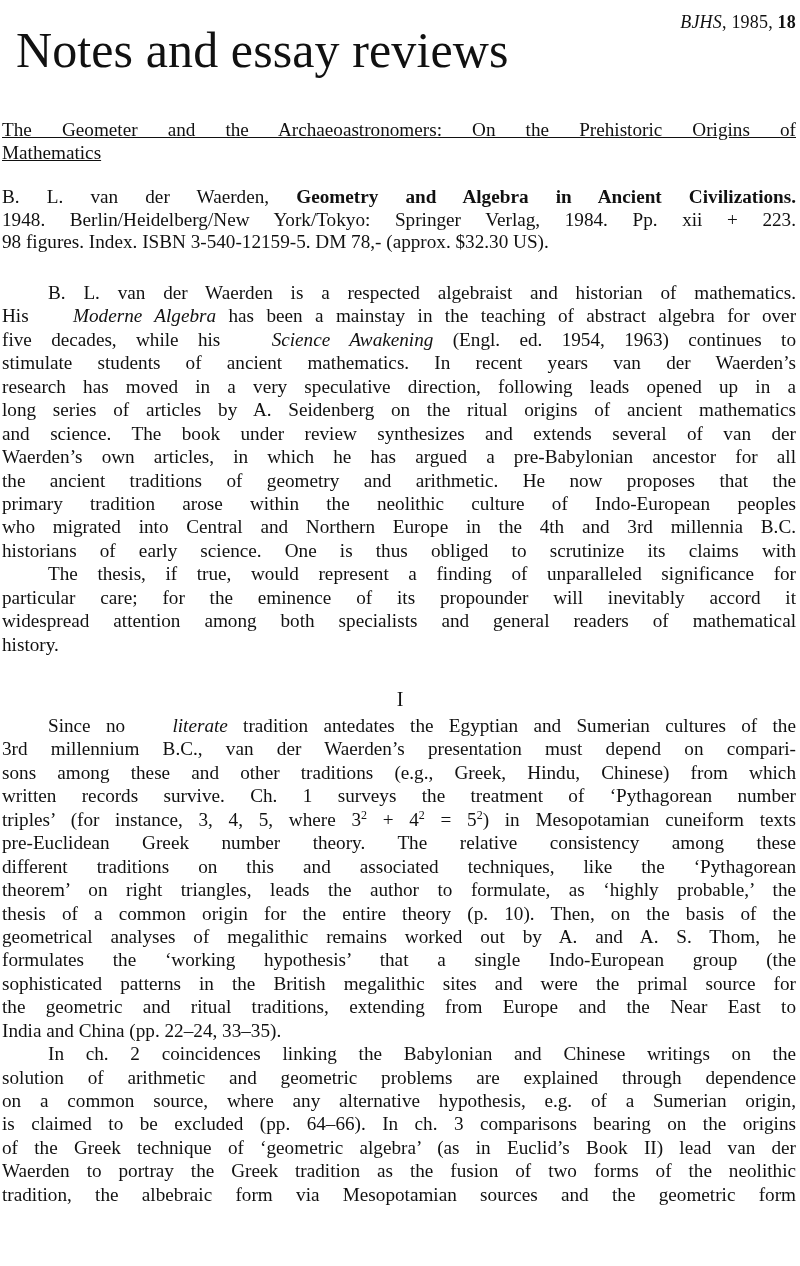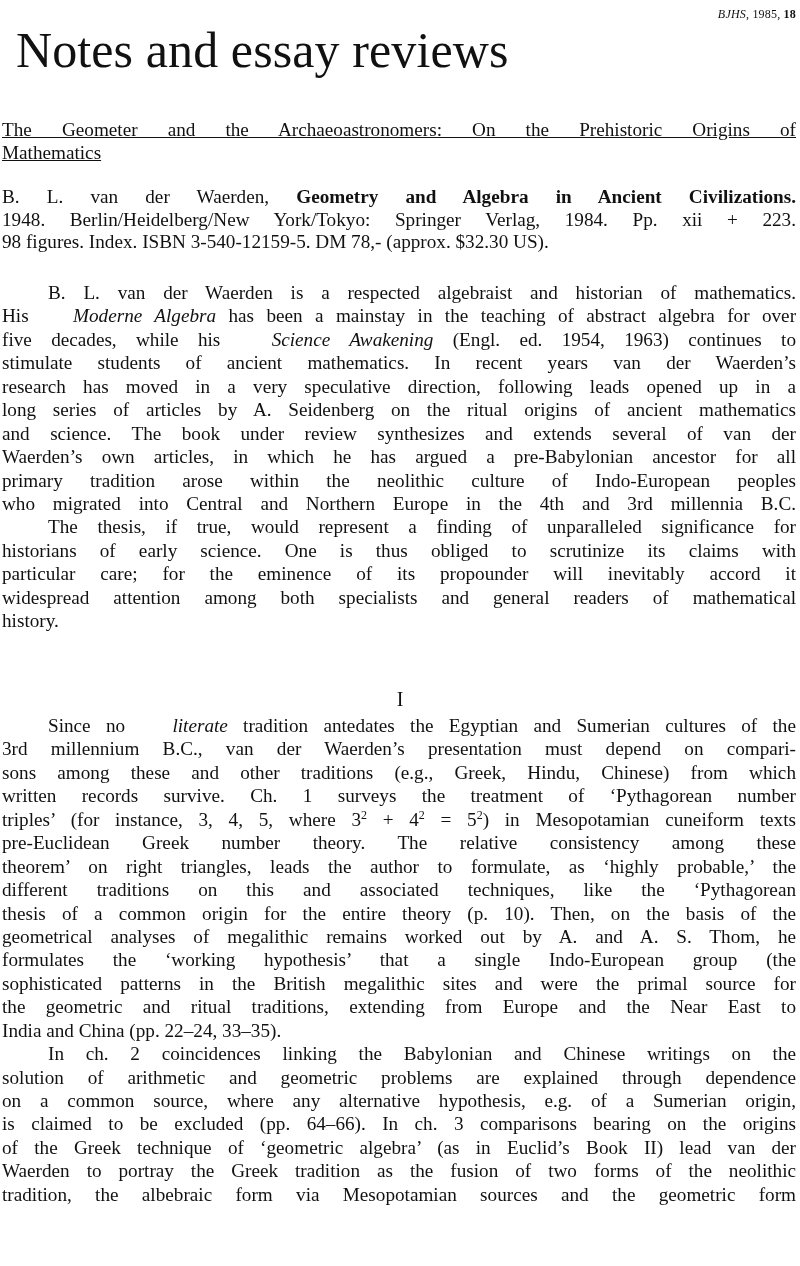--- a/index.html
+++ b/index.html
@@ -10,23 +10,23 @@
     body {
       width: 800px;
       height: 1266px;
       position: relative;
       overflow: hidden;
       font-family: "Liberation Serif", "DejaVu Serif", serif;
       color: #111111;
     }
     .running-head {
       position: absolute;
-      top: 4px;
+      top: 12px;
       right: 4px;
-      font-size: 12px;
+      font-size: 18px;
       line-height: 20px;
       letter-spacing: 0.2px;
     }
     .running-head .journal { font-style: italic; }
     .running-head .page { font-weight: bold; }
 
     .section-title {
       position: absolute;
       left: 16px;
       top: 28px;
@@ -104,44 +104,45 @@
 <div class="block body1">
   <div>
     <span class="line indent">B. L. van der Waerden is a respected algebraist and historian of mathematics.</span>
     <span class="line"><span>His </span><span class="it">Moderne Algebra</span><span> has been a mainstay in the teaching of abstract algebra for over</span></span>
     <span class="line"><span>five decades, while his </span><span class="it">Science Awakening</span><span> (Engl. ed. 1954, 1963) continues to</span></span>
     <span class="line">stimulate students of ancient mathematics. In recent years van der Waerden’s</span>
     <span class="line">research has moved in a very speculative direction, following leads opened up in a</span>
     <span class="line">long series of articles by A. Seidenberg on the ritual origins of ancient mathematics</span>
     <span class="line">and science. The book under review synthesizes and extends several of van der</span>
     <span class="line">Waerden’s own articles, in which he has argued a pre-Babylonian ancestor for all</span>
+    <span class="line">the ancient traditions of geometry and arithmetic. He now proposes that the</span>
     <span class="line">primary tradition arose within the neolithic culture of Indo-European peoples</span>
     <span class="line">who migrated into Central and Northern Europe in the 4th and 3rd millennia B.C.</span>
   </div>
   <div>
+    <span class="line">historians of early science. One is thus obliged to scrutinize its claims with</span>
     <span class="line indent">The thesis, if true, would represent a finding of unparalleled significance for</span>
-    <span class="line">historians of early science. One is thus obliged to scrutinize its claims with</span>
     <span class="line">particular care; for the eminence of its propounder will inevitably accord it</span>
     <span class="line">widespread attention among both specialists and general readers of mathematical</span>
     <span class="line last">history.</span>
   </div>
 </div>
 
 <h2 class="heading-roman">I</h2>
 
 <div class="block body2">
   <div>
     <span class="line indent"><span>Since no </span><span class="it">literate</span><span> tradition antedates the Egyptian and Sumerian cultures of the</span></span>
     <span class="line">3rd millennium B.C., van der Waerden’s presentation must depend on compari-</span>
     <span class="line">sons among these and other traditions (e.g., Greek, Hindu, Chinese) from which</span>
     <span class="line">written records survive. Ch. 1 surveys the treatment of ‘Pythagorean number</span>
     <span class="line"><span>triples’ (for instance, 3, 4, 5, where 3</span><sup>2</sup><span> + 4</span><sup>2</sup><span> = 5</span><sup>2</sup><span>) in Mesopotamian cuneiform texts</span></span>
     <span class="line">pre-Euclidean Greek number theory. The relative consistency among these</span>
+    <span class="line">different traditions on this and associated techniques, like the ‘Pythagorean</span>
     <span class="line">theorem’ on right triangles, leads the author to formulate, as ‘highly probable,’ the</span>
-    <span class="line">different traditions on this and associated techniques, like the ‘Pythagorean</span>
     <span class="line">thesis of a common origin for the entire theory (p. 10). Then, on the basis of the</span>
     <span class="line">geometrical analyses of megalithic remains worked out by A. and A. S. Thom, he</span>
     <span class="line">formulates the ‘working hypothesis’ that a single Indo-European group (the</span>
     <span class="line">sophisticated patterns in the British megalithic sites and were the primal source for</span>
     <span class="line">the geometric and ritual traditions, extending from Europe and the Near East to</span>
     <span class="line last">India and China (pp. 22–24, 33–35).</span>
   </div>
   <div>
     <span class="line indent">In ch. 2 coincidences linking the Babylonian and Chinese writings on the</span>
     <span class="line">solution of arithmetic and geometric problems are explained through dependence</span>

